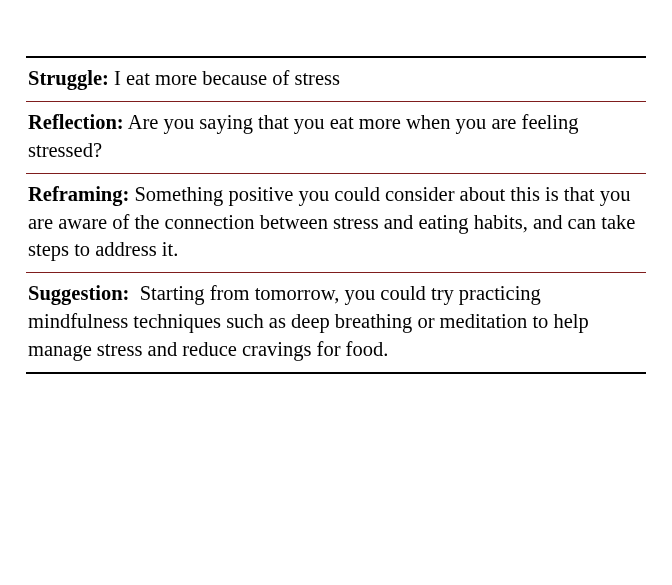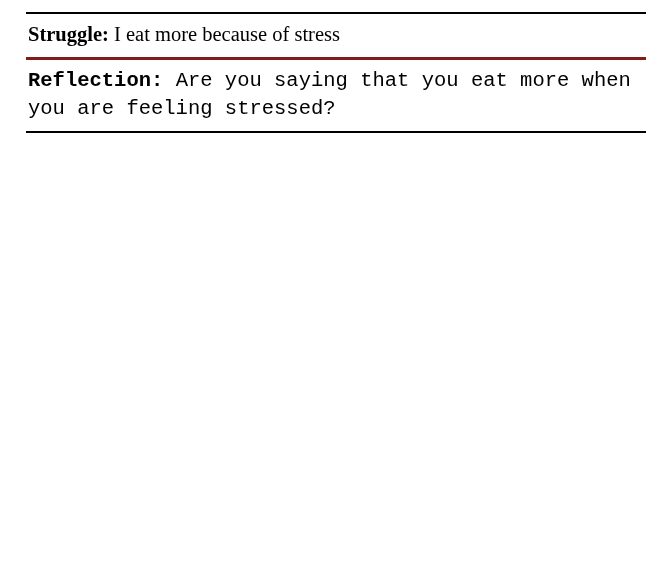--- a/index.html
+++ b/index.html
@@ -10,39 +10,39 @@
   body {
     width: 672px;
     height: 585px;
     font-family: "Liberation Serif", serif;
     color: #000000;
   }
   #table-wrap {
     box-sizing: border-box;
     width: 672px;
     padding: 12px 16px 0 26px;
+    margin-top: 44px;
   }
   table.entries {
     width: 620px;
     border-collapse: collapse;
     table-layout: fixed;
   }
   table.entries td {
     padding: 7px 2px 8px 2px;
     vertical-align: top;
     font-size: 20.5px;
     line-height: 1.36;
     text-align: left;
   }
   .rule-top {
     border-top: 2px solid #000000;
   }
   .rule-mid {
-    border-top: 3px solid #7f1d1d;
-    font-family: Liberation Mono, monospace;
+    border-top: 1px solid #7f1d1d;
   }
   .rule-bottom {
     border-top: 2px solid #000000;
   }
   .label {
     font-weight: bold;
   }
   .text {
     font-weight: normal;
   }
@@ -56,17 +56,23 @@
 <div id="table-wrap">
   <table class="entries">
     <tbody>
       <tr>
         <td class="rule-top"><span class="label">Struggle:</span><span class="sep-gap"> </span><span class="text">I eat more because of stress</span></td>
       </tr>
       <tr>
         <td class="rule-mid"><span class="label">Reflection:</span><span class="sep-gap"> </span><span class="text">Are you saying that you eat more when you are feeling stressed?</span></td>
       </tr>
       <tr>
+        <td class="rule-mid"><span class="label">Reframing:</span><span class="sep-gap"> </span><span class="text">Something positive you could consider about this is that you are aware of the connection between stress and eating habits, and can take steps to address it.</span></td>
+      </tr>
+      <tr>
+        <td class="rule-mid"><span class="label">Suggestion:</span><span class="sep-gap">  </span><span class="text">Starting from tomorrow, you could try practicing mindfulness techniques such as deep breathing or meditation to help manage stress and reduce cravings for food.</span></td>
+      </tr>
+      <tr>
         <td class="rule-bottom" style="padding:0;height:0;line-height:0;font-size:0;"></td>
       </tr>
     </tbody>
   </table>
 </div>
 
 </body></html>

